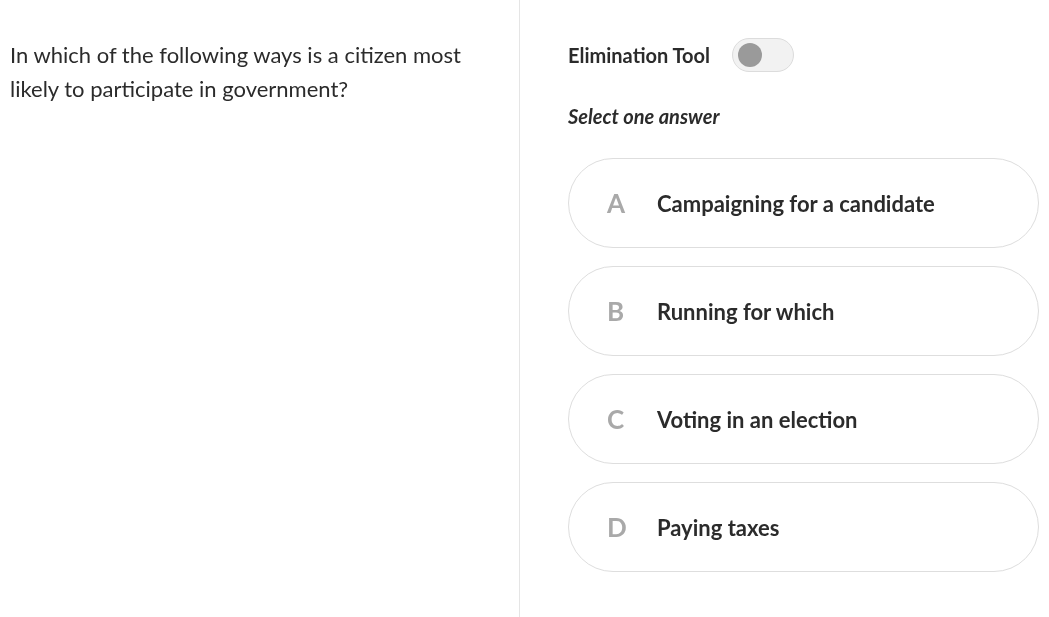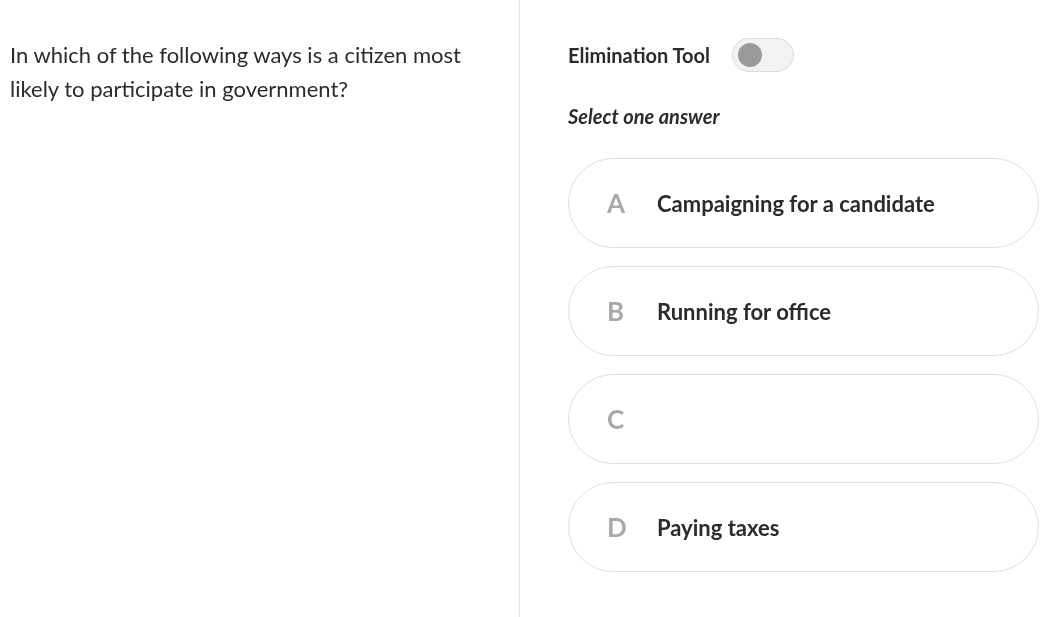--- a/index.html
+++ b/index.html
@@ -111,23 +111,24 @@
 
   <div class="instruction">Select one answer</div>
 
   <div class="options">
     <div class="option">
       <span class="option-letter">A</span>
       <span class="option-text">Campaigning for a candidate</span>
     </div>
     <div class="option">
       <span class="option-letter">B</span>
-      <span class="option-text">Running for office</span>
+      <span class="option-text">Running for which</span>
     </div>
     <div class="option">
       <span class="option-letter">C</span>
+      <span class="option-text">Voting in an election</span>
     </div>
     <div class="option">
       <span class="option-letter">D</span>
       <span class="option-text">Paying taxes</span>
     </div>
   </div>
 </div>
 
 </body></html>

